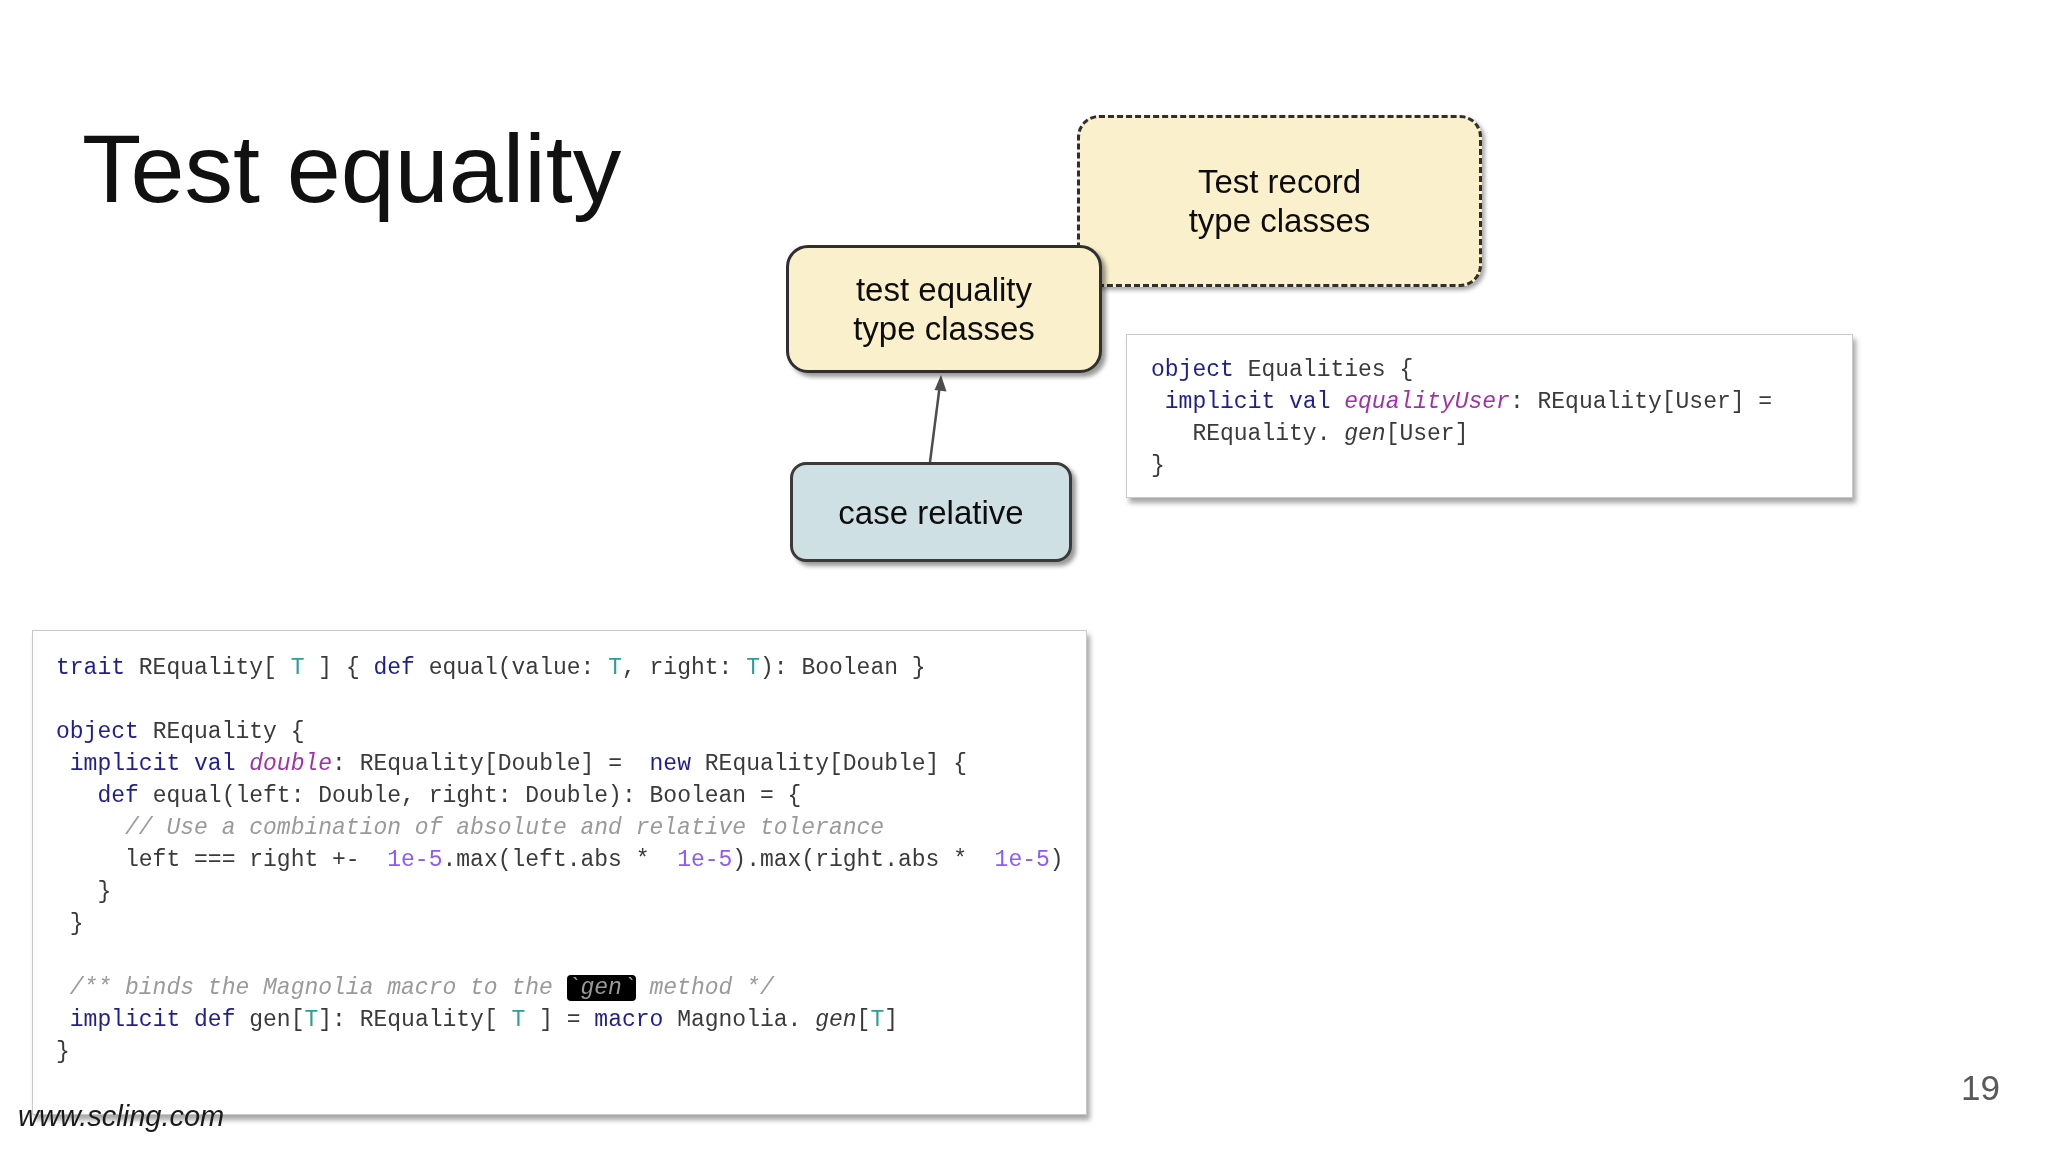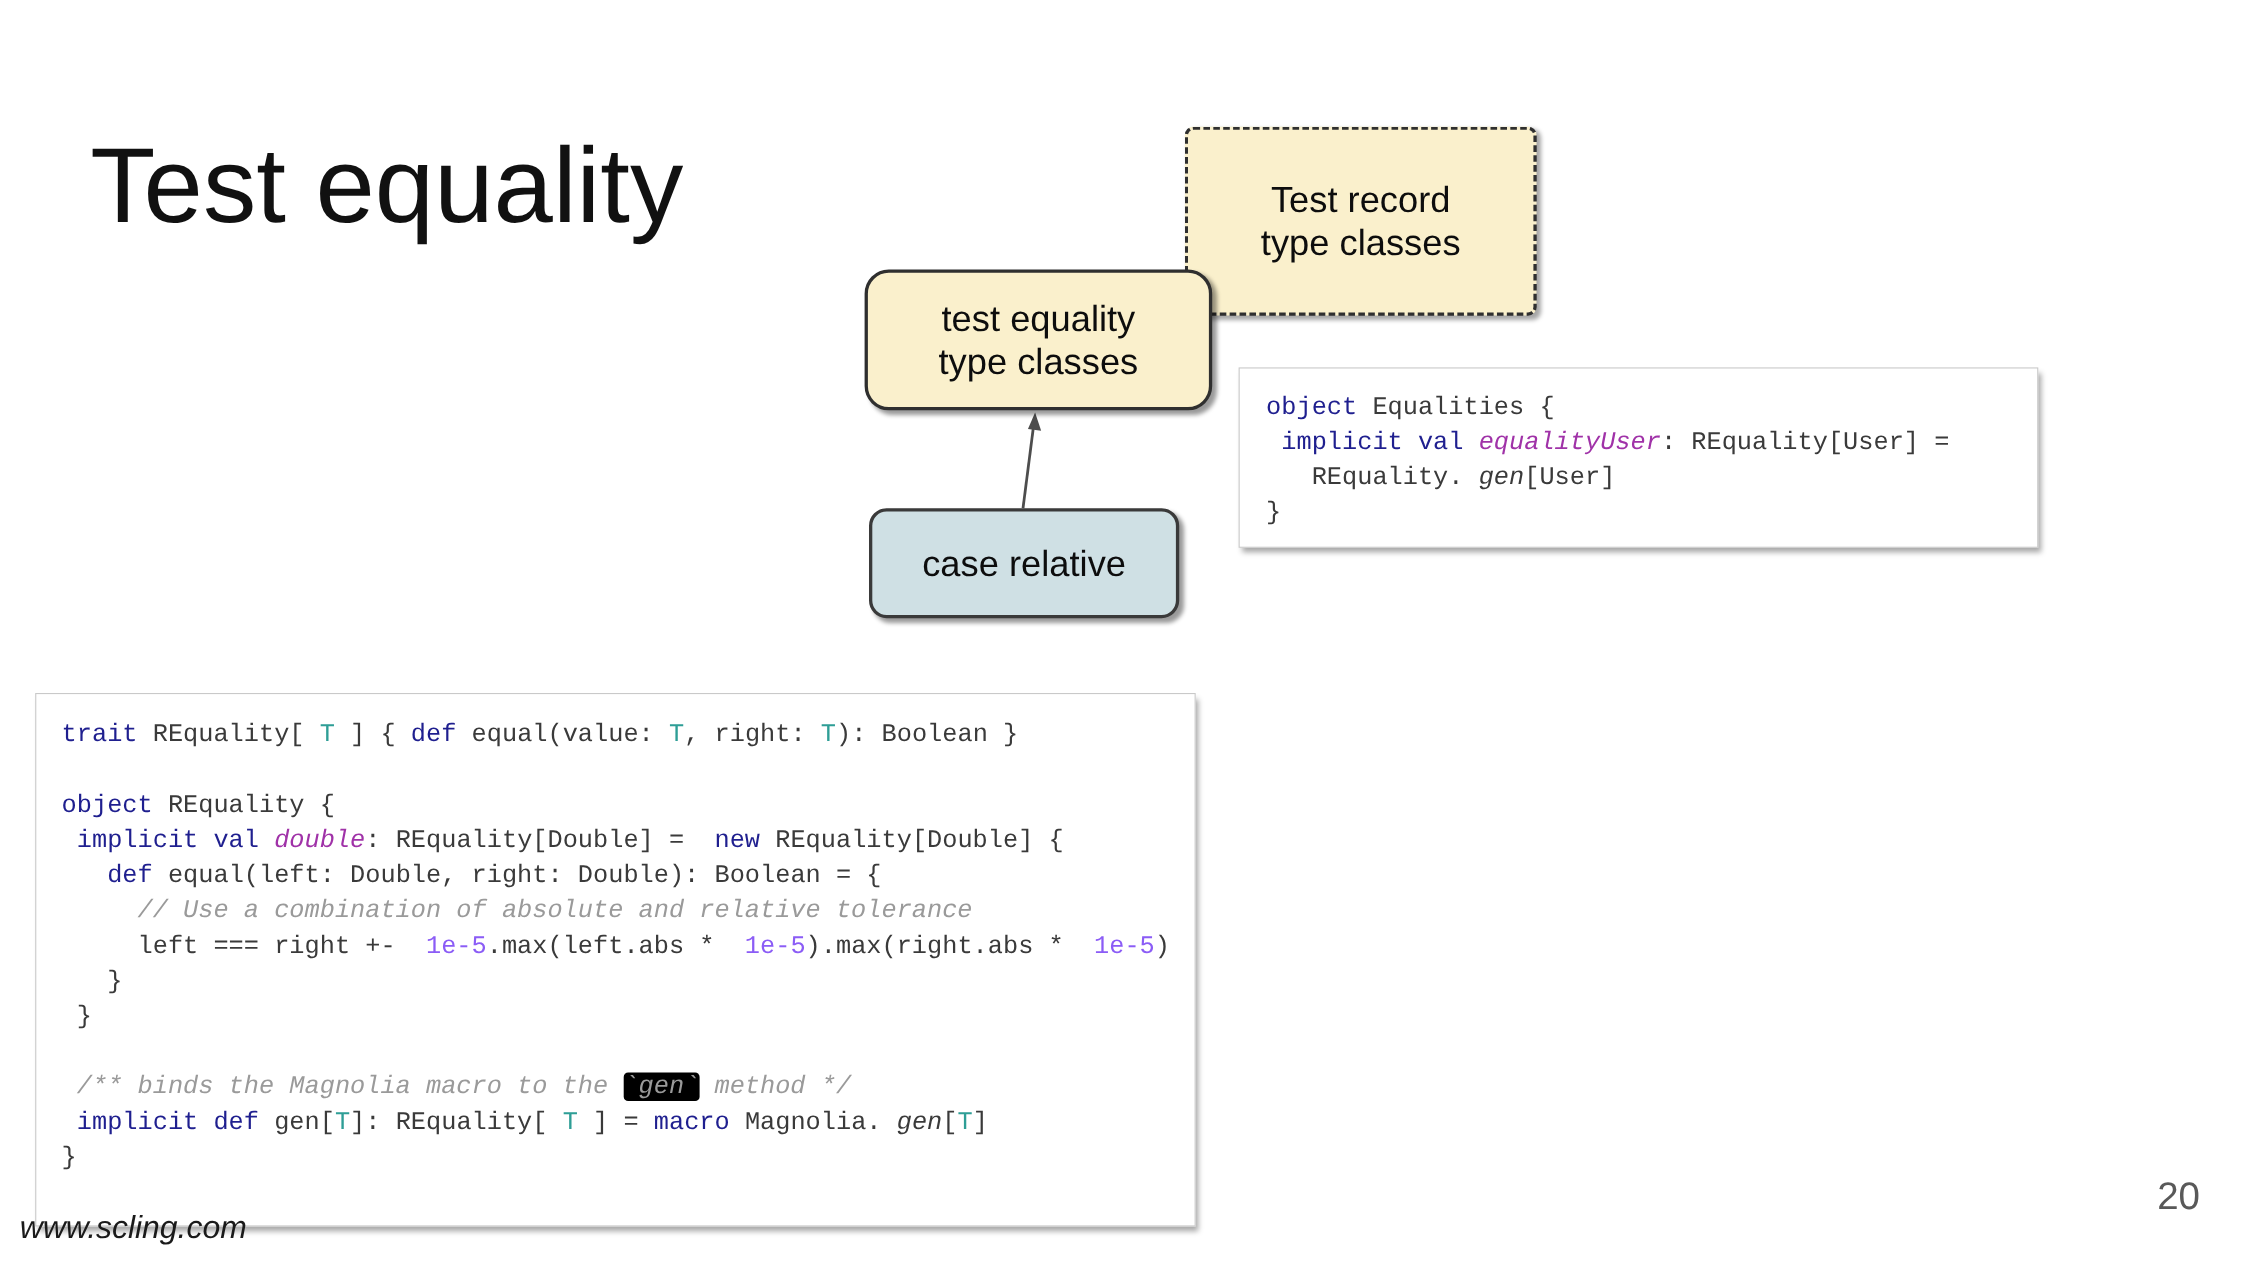--- a/index.html
+++ b/index.html
@@ -20,22 +20,22 @@
     position:absolute;right:48px;top:1068px;
     font-size:35px;color:#595959;
   }
   
   .node{
     position:absolute;display:flex;align-items:center;justify-content:center;
     text-align:center;font-size:33px;line-height:39px;color:#0d0d0d;
     box-sizing:border-box;
   }
   .node-dashed{
-    left:1077px;top:115px;width:320px;height:172px;
-    background:#faf0cc;border:3px dashed #2f2f2f;border-radius:8px;
+    left:1077px;top:115px;width:405px;height:172px;
+    background:#faf0cc;border:3px dashed #2f2f2f;border-radius:22px;
     box-shadow:3px 3px 4px rgba(0,0,0,0.35);
     z-index:1;
   }
   .node-solid{
     left:786px;top:245px;width:316px;height:128px;
     background:#faf0cc;border:3px solid #2f2f2f;border-radius:22px;
     box-shadow:4px 4px 4px rgba(0,0,0,0.40);
     z-index:2;
   }
   .node-case{
@@ -90,13 +90,13 @@
 <svg class="arrow-svg" viewBox="0 0 70 100">
   <line x1="30" y1="92" x2="39.5" y2="18" stroke="#4d4d4d" stroke-width="2.5"></line>
   <polygon points="41,5 46.5,21.5 34.5,20" fill="#4d4d4d"></polygon>
 </svg>
 
 <div class="code-panel code-right"><div class="cl"><span class="kw">object</span><span class="pl"> Equalities {</span></div><div class="cl"><span class="pl"> </span><span class="kw">implicit val</span><span class="pl"> </span><span class="id">equalityUser</span><span class="pl">: REquality[User] =</span></div><div class="cl"><span class="pl">   REquality. </span><span class="it">gen</span><span class="pl">[User]</span></div><div class="cl"><span class="pl">}</span></div></div>
 
 <div class="code-panel code-main"><div class="cl"><span class="kw">trait</span><span class="pl"> REquality[ </span><span class="tp">T</span><span class="pl"> ] { </span><span class="kw">def</span><span class="pl"> equal(value: </span><span class="tp">T</span><span class="pl">, right: </span><span class="tp">T</span><span class="pl">): Boolean }</span></div><div class="cl">&nbsp;</div><div class="cl"><span class="kw">object</span><span class="pl"> REquality {</span></div><div class="cl"><span class="pl"> </span><span class="kw">implicit val</span><span class="pl"> </span><span class="id">double</span><span class="pl">: REquality[Double] =  </span><span class="kw">new</span><span class="pl"> REquality[Double] {</span></div><div class="cl"><span class="pl">   </span><span class="kw">def</span><span class="pl"> equal(left: Double, right: Double): Boolean = {</span></div><div class="cl"><span class="cm">     // Use a combination of absolute and relative tolerance</span></div><div class="cl"><span class="pl">     left === right +-  </span><span class="num">1e-5</span><span class="pl">.max(left.abs *  </span><span class="num">1e-5</span><span class="pl">).max(right.abs *  </span><span class="num">1e-5</span><span class="pl">)</span></div><div class="cl"><span class="pl">   }</span></div><div class="cl"><span class="pl"> }</span></div><div class="cl">&nbsp;</div><div class="cl"><span class="cm"> /** binds the Magnolia macro to the </span><span class="ghl">`gen`</span><span class="cm"> method */</span></div><div class="cl"><span class="pl"> </span><span class="kw">implicit def</span><span class="pl"> gen[</span><span class="tp">T</span><span class="pl">]: REquality[ </span><span class="tp">T</span><span class="pl"> ] = </span><span class="kw">macro</span><span class="pl"> Magnolia. </span><span class="it">gen</span><span class="pl">[</span><span class="tp">T</span><span class="pl">]</span></div><div class="cl"><span class="pl">}</span></div></div>
 
 <div class="footer-url">www.scling.com</div>
-<div class="page-number">20</div>
+<div class="page-number">19</div>
 
 </body></html>

